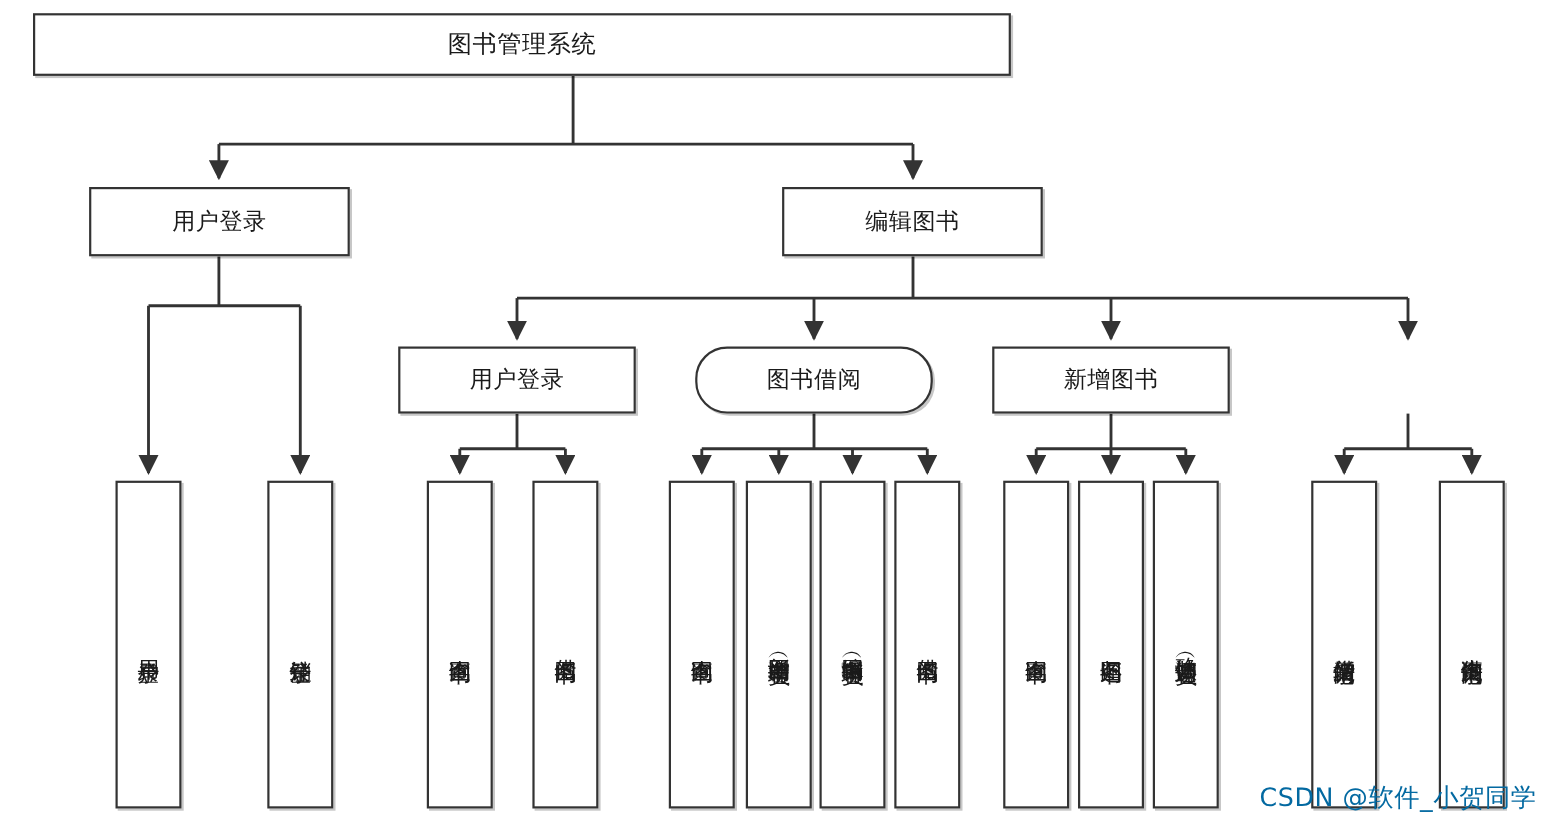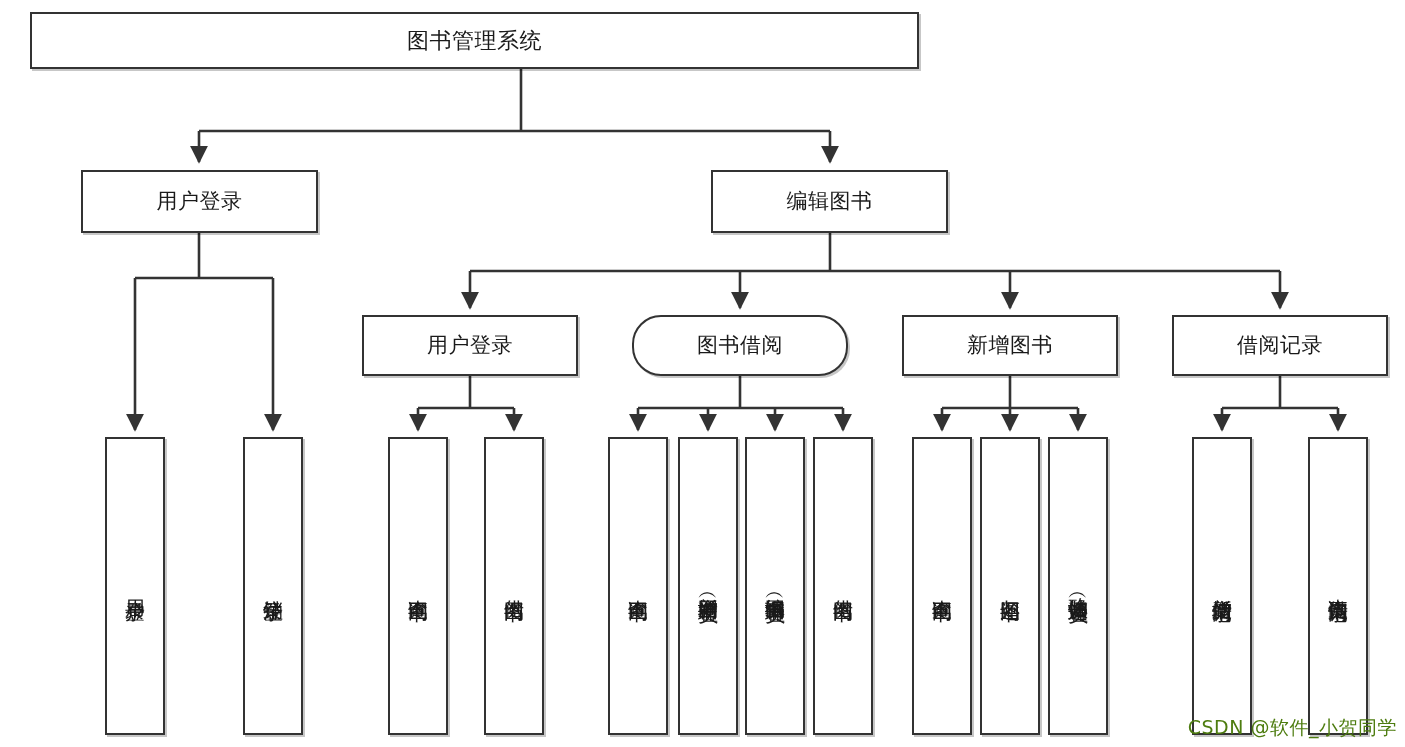--- a/index.html
+++ b/index.html
@@ -52,22 +52,22 @@
     line-height: 1.26;
     letter-spacing: 1px;
   }
   .node-box.root .node-label {
     font-size: 22px;
   }
   #watermark {
     position: absolute;
     right: 8px;
     bottom: 6px;
-    color: #4d7c0f;
-    font-size: 19px;
+    color: #0369a1;
+    font-size: 23px;
     letter-spacing: 0.5px;
     user-select: none;
     pointer-events: none;
     white-space: nowrap;
   }
 </style>
 </head>
 <body>
 
 <div id="diagram-root">
@@ -136,23 +136,20 @@
 
   <div class="node-box" style="left:362px; top:315px; width:216px; height:61px;">
     <span class="node-label">用户登录</span>
   </div>
   <div class="node-box" style="left:632px; top:315px; width:216px; height:61px;border-radius:29px;">
     <span class="node-label">图书借阅</span>
   </div>
   <div class="node-box" style="left:902px; top:315px; width:216px; height:61px;">
     <span class="node-label">新增图书</span>
   </div>
-  <div class="node-box" style="left:1172px; top:315px; width:216px; height:61px;">
-    <span class="node-label">借阅记录</span>
-  </div>
 
   <div class="node-box vertical" style="left:105px; top:437px; width:60px; height:298px;">
     <span class="node-label">用户登录</span>
   </div>
   <div class="node-box vertical" style="left:243px; top:437px; width:60px; height:298px;">
     <span class="node-label">注销登录</span>
   </div>
 
   <div class="node-box vertical" style="left:388px; top:437px; width:60px; height:298px;">
     <span class="node-label">查询图书</span>

